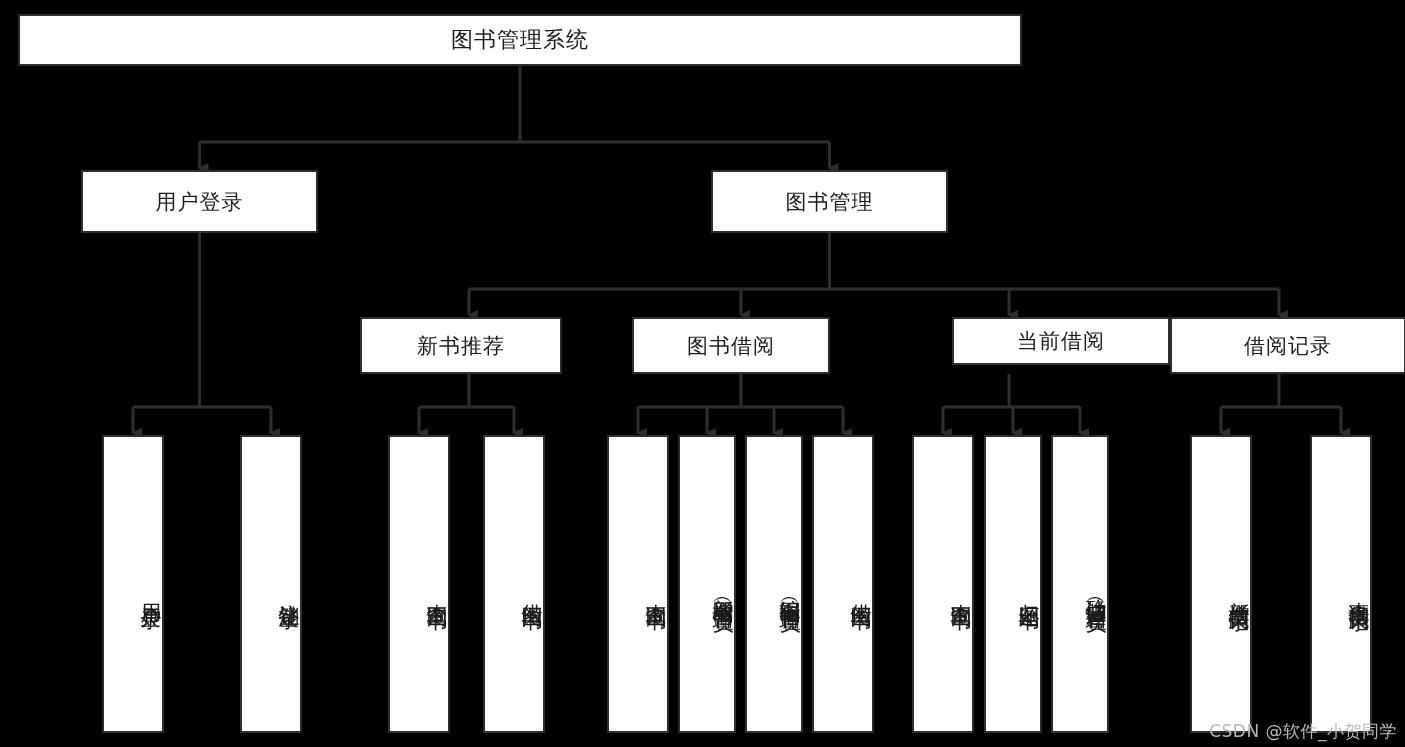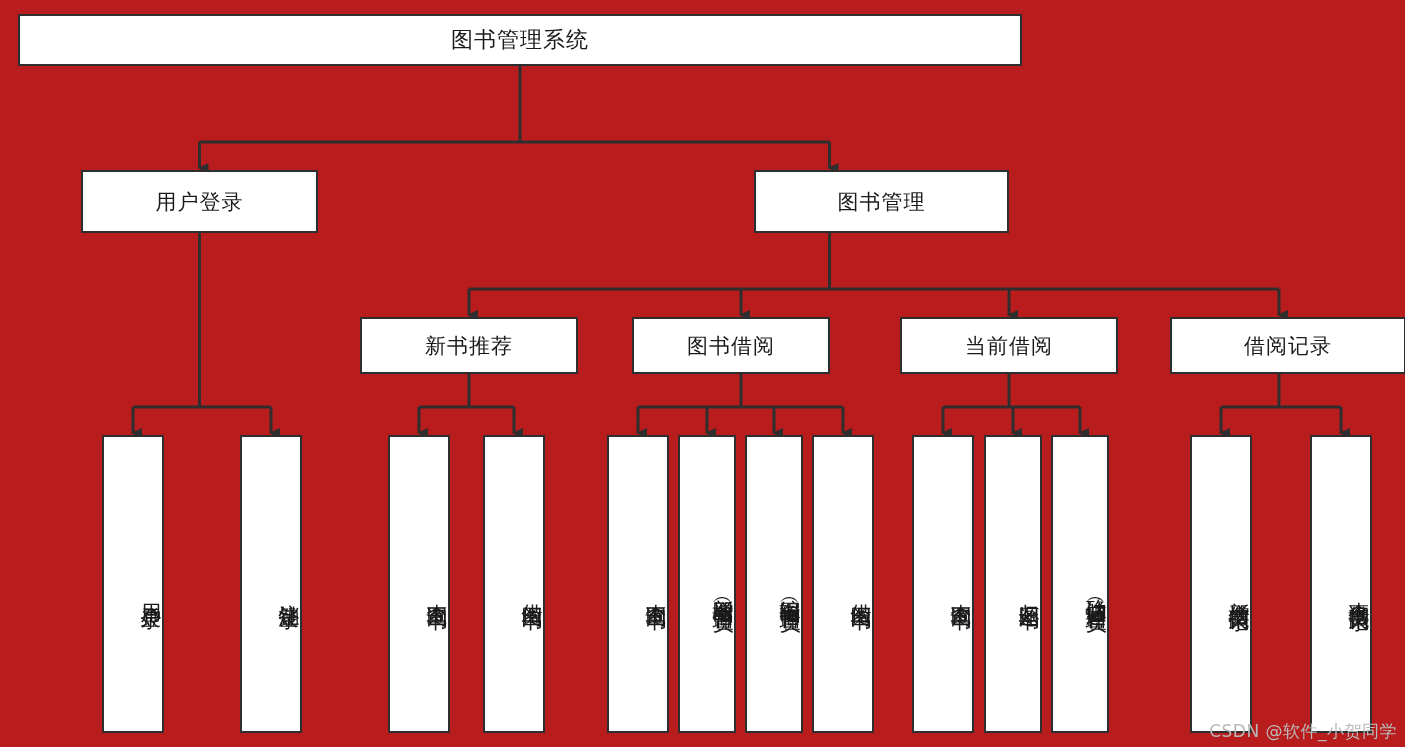--- a/index.html
+++ b/index.html
@@ -1,17 +1,17 @@
 <!DOCTYPE html>
 <html><head>
 <meta charset="utf-8">
 <style>
   html,body{margin:0;padding:0;background:#ffffff;}
   body{font-family:"DejaVu Sans","Liberation Sans",sans-serif;}
-  #stage{position:relative;width:1405px;height:747px;background:#b91c1c;overflow:hidden;}
+  #stage{position:relative;width:1405px;height:747px;background:#000000;overflow:hidden;}
   svg#wires{position:absolute;left:0;top:0;width:1405px;height:747px;}
   .node{position:absolute;box-sizing:border-box;border:2px solid #2e2e2e;background:#ffffff;
         display:flex;align-items:center;justify-content:center;color:#1a1a1a;}
   .node.h{font-size:21px;letter-spacing:1px;}
   .node.v{writing-mode:vertical-rl;text-orientation:upright;font-size:21px;
           letter-spacing:2px;line-height:1.05;padding-top:14px;align-items:flex-start;justify-content:center;}
   .node.root{font-size:22px;}
   .wm{position:absolute;right:8px;bottom:4px;font-size:17px;color:#b9b9b9;white-space:nowrap;
       letter-spacing:0.5px;margin-left:40px;}
 </style>
@@ -61,30 +61,30 @@
         <path d="M1341,407 L1341,433" marker-end="url(#ah)"></path>
       </g>
   </svg>
   <div id="nodes">
       <div class="node h root" style="left: 18px; top: 14px; width: 1004px; height: 52px;">
         <span>图书管理系统</span>
       </div>
       <div class="node h" style="left: 81px; top: 170px; width: 237px; height: 63px;">
         <span>用户登录</span>
       </div>
-      <div class="node h" style="left: 711px; top: 170px; width: 255px; height: 63px; margin-left: 43px;">
+      <div class="node h" style="left: 711px; top: 170px; width: 237px; height: 63px;">
         <span>图书管理</span>
       </div>
-      <div class="node h" style="left: 360px; top: 317px; width: 218px; height: 57px;">
+      <div class="node h" style="left: 360px; top: 317px; width: 202px; height: 57px;">
         <span>新书推荐</span>
       </div>
       <div class="node h" style="left: 632px; top: 317px; width: 198px; height: 57px;">
         <span>图书借阅</span>
       </div>
-      <div class="node h" style="left: 900px; top: 317px; width: 218px; height: 57px;">
+      <div class="node h" style="left: 952px; top: 317px; width: 218px; height: 48px;">
         <span>当前借阅</span>
       </div>
       <div class="node h" style="left: 1170px; top: 317px; width: 236px; height: 57px; text-align: center;">
         <span>借阅记录</span>
       </div>
       <div class="node v" style="left: 102px; top: 435px; width: 62px; height: 298px;">
         <span>用户登录</span>
       </div>
       <div class="node v" style="left: 240px; top: 435px; width: 62px; height: 298px;">
         <span>注销登录</span>

